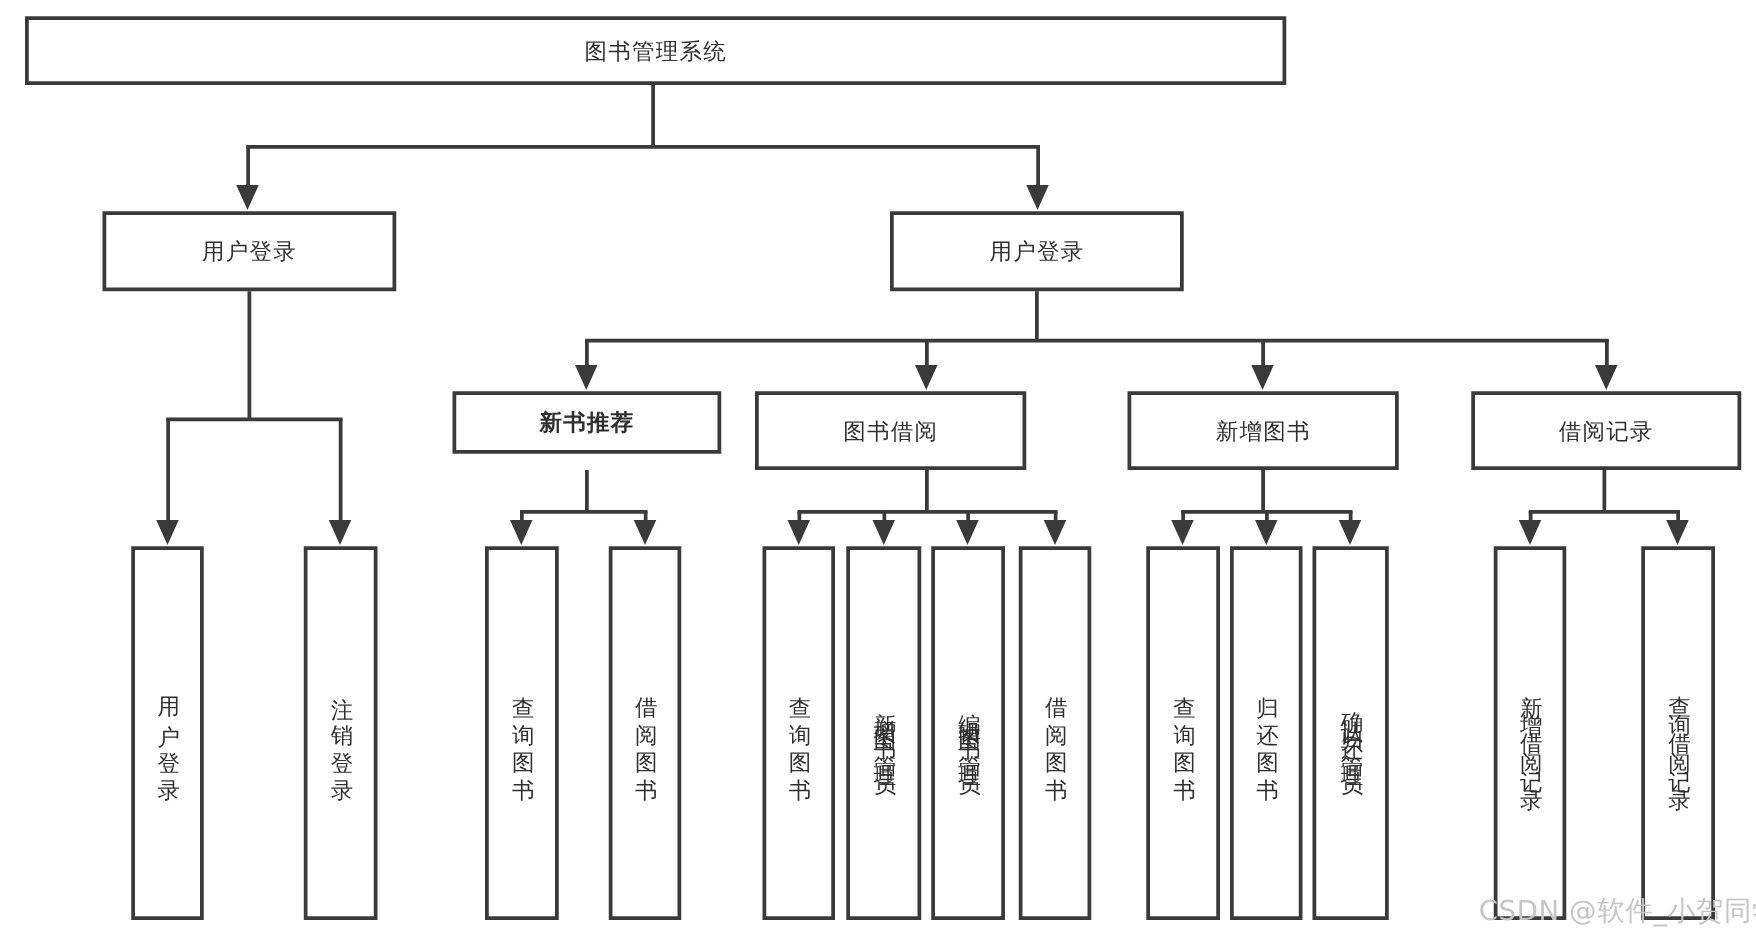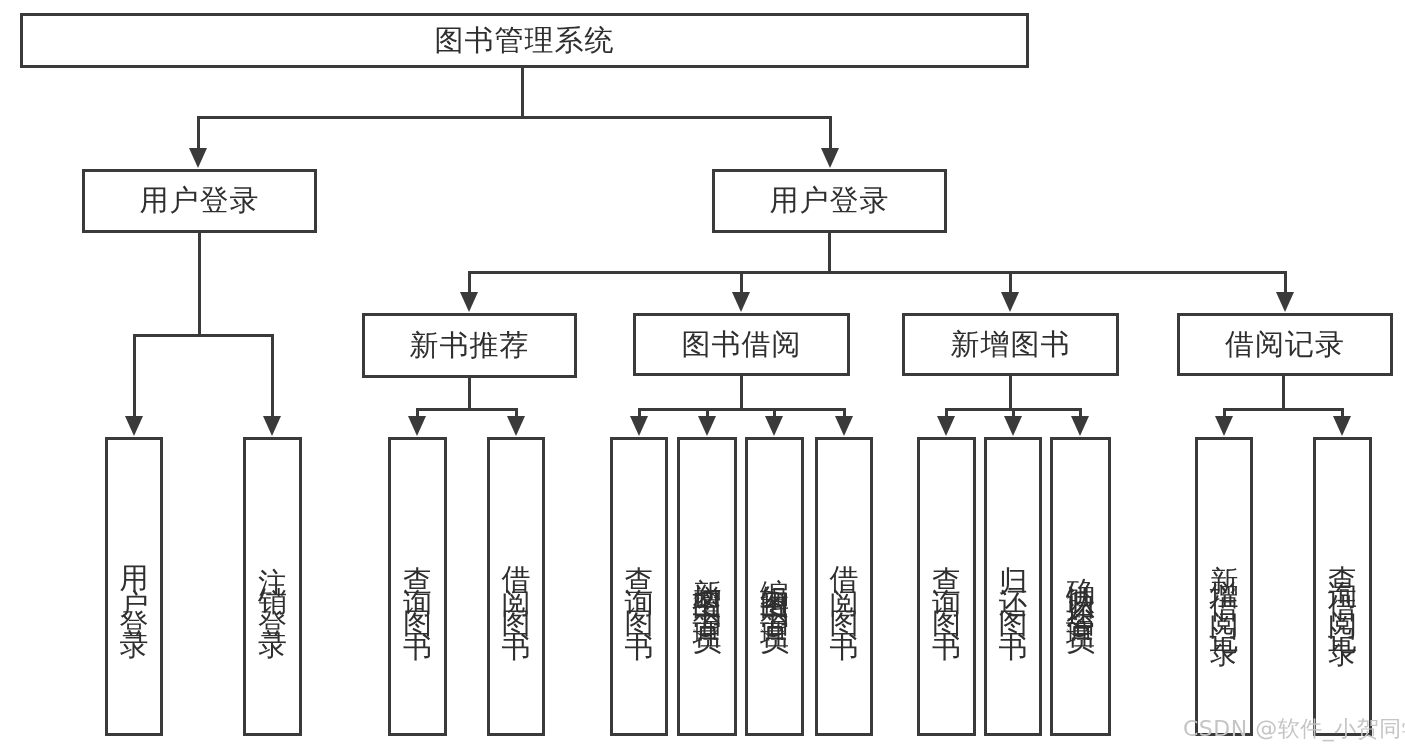--- a/index.html
+++ b/index.html
@@ -7,21 +7,21 @@
   }
   html,body{margin:0;padding:0;background:var(--bg);}
   .canvas{
     position:relative;width:1405px;height:747px;background:var(--bg);
     overflow:hidden;font-family:"DejaVu Sans","Liberation Sans",sans-serif;
     color:var(--text);
   }
   .node{
     position:absolute;box-sizing:border-box;background:var(--box);
     border:3px solid var(--line);display:flex;align-items:center;justify-content:center;
-    font-size:29px;letter-spacing:1px;color:var(--text);
+    font-size:18px;letter-spacing:1px;color:var(--text);
   }
   .node .hlabel{white-space:nowrap;}
   .leaf{padding:2px 0;}
   .vlabel{
     writing-mode:vertical-rl;text-orientation:mixed;line-height:1;
     white-space:nowrap;
   }
   .ls4{letter-spacing:22px;}
   .ls6{letter-spacing:15px;}
   .ls9{letter-spacing:7px;}
@@ -45,24 +45,24 @@
     <span class="hlabel">图书管理系统</span>
   </div>
 
   <div class="node" style="left:82px;top:169px;width:235px;height:64px;">
     <span class="hlabel">用户登录</span>
   </div>
   <div class="node" style="left:712px;top:169px;width:235px;height:64px;">
     <span class="hlabel">用户登录</span>
   </div>
 
-  <div class="node" style="left:362px;top:313px;width:215px;height:65px;">
+  <div class="node" style="left:362px;top:313px;width:215px;height:50px;font-weight:bold;">
     <span class="hlabel">新书推荐</span>
   </div>
-  <div class="node" style="left:633px;top:313px;width:217px;height:63px;">
+  <div class="node" style="left:604px;top:313px;width:217px;height:63px;">
     <span class="hlabel">图书借阅</span>
   </div>
   <div class="node" style="left:902px;top:313px;width:217px;height:63px;">
     <span class="hlabel">新增图书</span>
   </div>
   <div class="node" style="left:1177px;top:313px;width:216px;height:63px;justify-content:center;">
     <span class="hlabel">借阅记录</span>
   </div>
 
   <div class="node leaf" style="left:105px;top:437px;width:58px;height:299px;">

